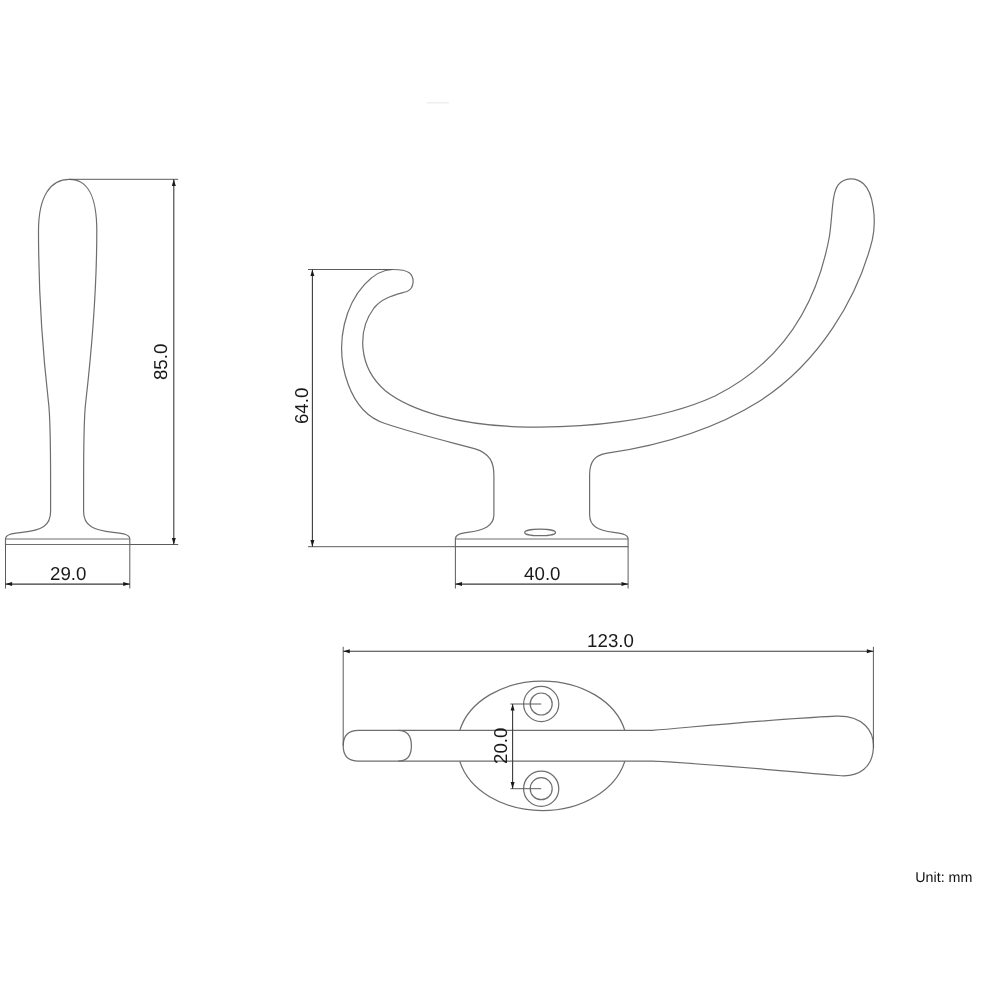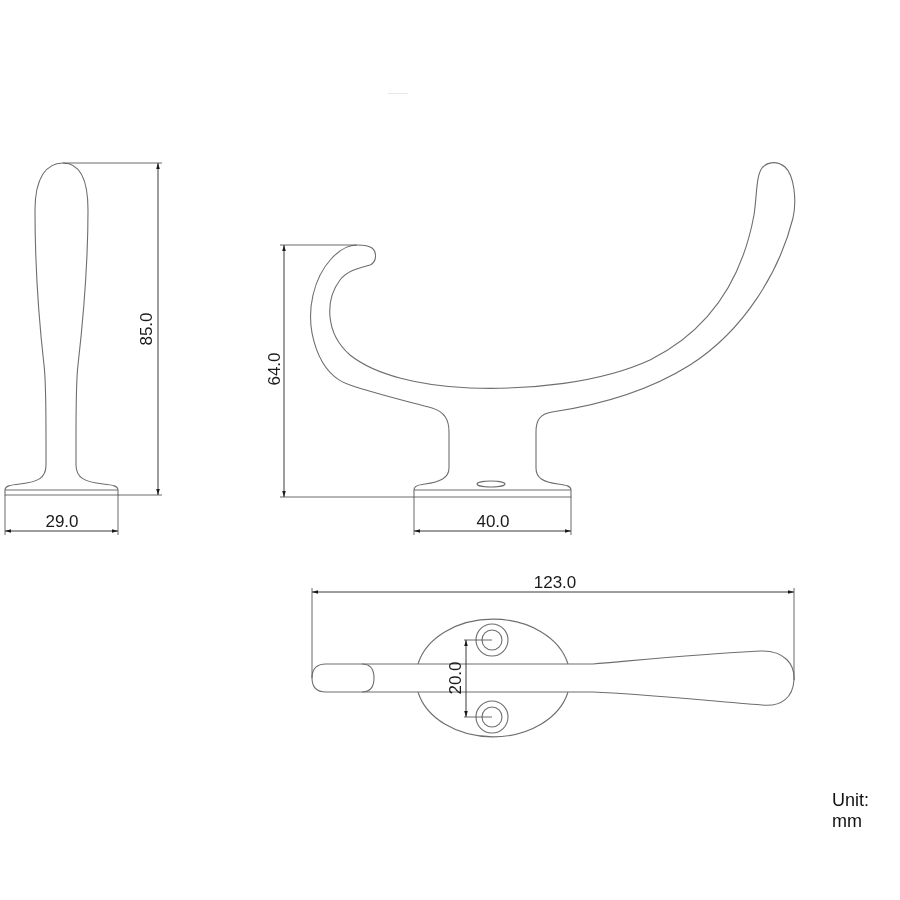--- a/index.html
+++ b/index.html
@@ -3,21 +3,21 @@
   <meta charset="utf-8">
   <style>
     html, body { margin: 0; padding: 0; background: #ffffff; }
     body { width: 900px; height: 900px; position: relative; overflow: hidden; font-family: "Liberation Sans", sans-serif; }
     svg.drawing { position: absolute; left: 0; top: 0; width: 900px; height: 900px; }
     .outline { fill: none; stroke: #6e6e6e; stroke-width: 1.1; }
     .dim { fill: none; stroke: #3a3a3a; stroke-width: 1; }
     .ext { fill: none; stroke: #5a5a5a; stroke-width: 0.9; }
     .arrow { fill: #1a1a1a; }
     .dimtext { font-family: "Liberation Sans", sans-serif; font-size: 17px; fill: #1a1a1a; }
-    .unit { position: absolute; left: 832px; top: 790px; font-size: 18px; color: #111111; font-family: "Liberation Sans", sans-serif; }
+    .unit { position: absolute; left: 832px; top: 790px; font-size: 13px; color: #111111; font-family: "Liberation Sans", sans-serif; }
     .artifact { position: absolute; left: 388px; top: 93px; width: 20px; height: 1px; background: #e8e8e8; }
   </style>
 </head>
 <body>
 
 <div class="artifact"></div>
 
 <svg class="drawing" viewBox="0 0 900 900" xmlns="http://www.w3.org/2000/svg">
   <defs>
     <marker id="arrEnd" viewBox="0 0 10 10" refX="10" refY="5" markerWidth="9" markerHeight="6" orient="auto-start-reverse" markerUnits="userSpaceOnUse">

